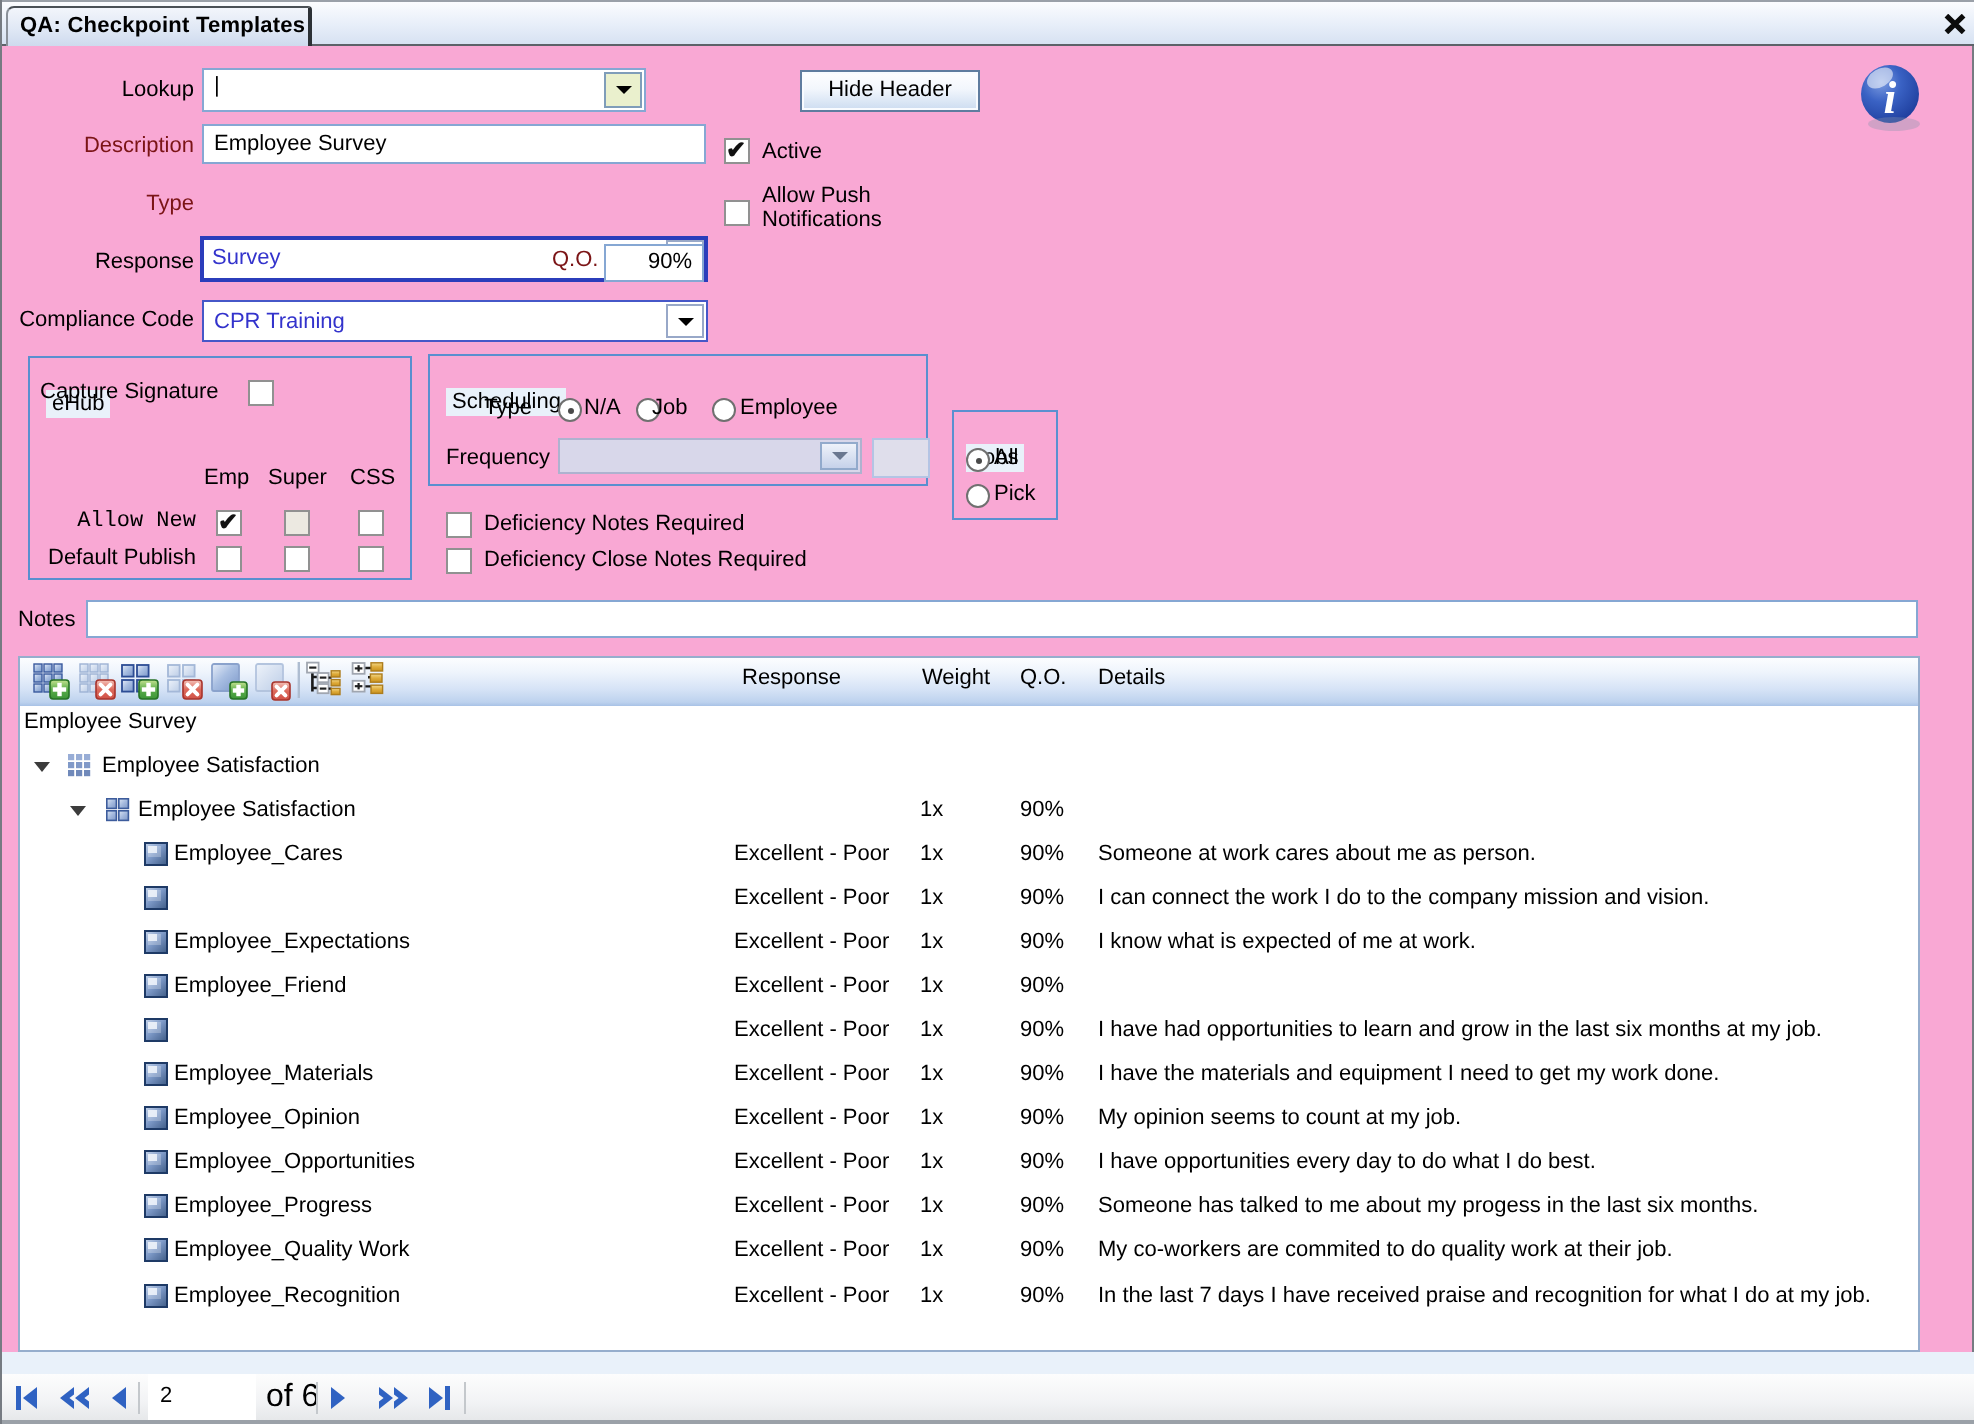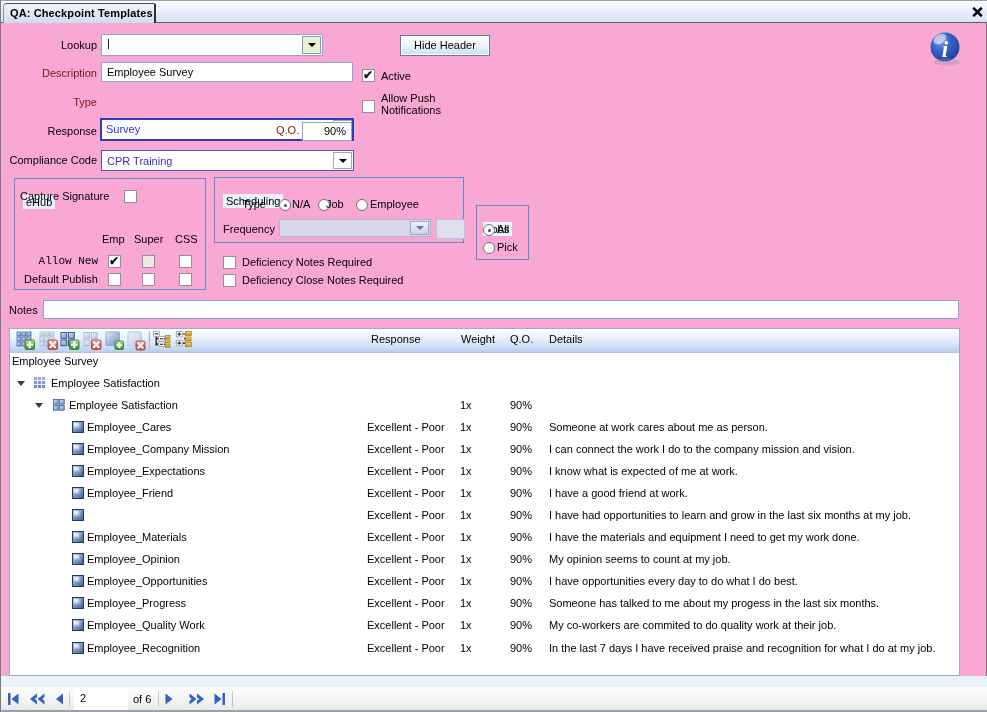--- a/index.html
+++ b/index.html
@@ -333,21 +333,20 @@
               <linearGradient id="tleaf" x1="0" y1="0" x2="1" y2="1">
                 <stop offset="0" stop-color="#c8d6ec"></stop>
                 <stop offset="0.45" stop-color="#7e9ac8"></stop>
                 <stop offset="1" stop-color="#3f5c86"></stop>
               </linearGradient>
             </defs>
             <rect x="0.5" y="0.5" width="11" height="11" fill="url(#tleaf)" stroke="#1e3a66" stroke-width="1"></rect>
             <rect x="2" y="2" width="4.5" height="3.5" fill="#e8eef8" opacity="0.9"></rect>
             <rect x="2" y="2" width="6.5" height="5.5" fill="#ffffff" opacity="0.25"></rect>
           </svg>
-          <span class="cell" style="left:77px;">Employee_Company Mission</span>
           <span class="cell" style="left:357px;">Excellent - Poor</span>
           <span class="cell" style="left:450px;">1x</span>
           <span class="cell" style="left:500px;">90%</span>
           <span class="cell" style="left:539px;">I can connect the work I do to the company mission and vision.</span>
         </div>
       <div class="row" style="top:110px;">
           <svg style="position:absolute;left:62px;top:5px;" width="12" height="12" viewBox="0 0 12 12">
             <defs>
               <linearGradient id="tsq" x1="0" y1="0" x2="1" y2="1">
                 <stop offset="0" stop-color="#dfe8f5"></stop>
@@ -385,21 +384,20 @@
               </linearGradient>
             </defs>
             <rect x="0.5" y="0.5" width="11" height="11" fill="url(#tleaf)" stroke="#1e3a66" stroke-width="1"></rect>
             <rect x="2" y="2" width="4.5" height="3.5" fill="#e8eef8" opacity="0.9"></rect>
             <rect x="2" y="2" width="6.5" height="5.5" fill="#ffffff" opacity="0.25"></rect>
           </svg>
           <span class="cell" style="left:77px;">Employee_Friend</span>
           <span class="cell" style="left:357px;">Excellent - Poor</span>
           <span class="cell" style="left:450px;">1x</span>
           <span class="cell" style="left:500px;">90%</span>
-          <span class="cell" style="left:539px;">I have a good friend at work.</span>
         </div>
       <div class="row" style="top:154px;">
           <svg style="position:absolute;left:62px;top:5px;" width="12" height="12" viewBox="0 0 12 12">
             <defs>
               <linearGradient id="tsq" x1="0" y1="0" x2="1" y2="1">
                 <stop offset="0" stop-color="#dfe8f5"></stop>
                 <stop offset="0.5" stop-color="#9db5dd"></stop>
                 <stop offset="1" stop-color="#7590c4"></stop>
               </linearGradient>
               <linearGradient id="tleaf" x1="0" y1="0" x2="1" y2="1">
@@ -572,18 +570,18 @@
         <path d="M30 3.5 L23 9 L30 14.5 V10.8 L27.7 9 L30 7.2 Z" fill="#2f62c2"></path>
         <path d="M37.5 3.5 L30.5 9 L37.5 14.5 V10.8 L35.2 9 L37.5 7.2 Z" fill="#2f62c2"></path>
         <path d="M56 3.5 L49 9.0 L56 14.5 Z" fill="#2f62c2"></path>
         <path d="M158.5 3.5 L165.5 9.0 L158.5 14.5 Z" fill="#2f62c2"></path>
         <path d="M182.5 3.5 L189.5 9 L182.5 14.5 V10.8 L184.8 9 L182.5 7.2 Z" fill="#2f62c2"></path>
         <path d="M190 3.5 L197 9 L190 14.5 V10.8 L192.3 9 L190 7.2 Z" fill="#2f62c2"></path>
         <path d="M207.5 3.5 L214.5 9.0 L207.5 14.5 Z" fill="#2f62c2"></path>
         <rect x="215.5" y="3" width="2.5" height="12" fill="#2f62c2"></rect>
       </svg>
     <div class="abs" style="left:73px; top:0px; width:54px; height:23px; background:#fff; line-height:23px; padding-left:6px;">2</div>
-    <div class="abs" style="left:132px; top:4px; line-height:16px; font-size:11px;">of 6</div>
+    <div class="abs" style="left:132px; top:4px; line-height:16px; font-size:16px;">of 6</div>
     <div class="navsep" style="left:68px;"></div>
     <div class="navsep" style="left:157px;"></div>
     <div class="navsep" style="left:231px;"></div>
   </div>
 </div>
 
 </body></html>

